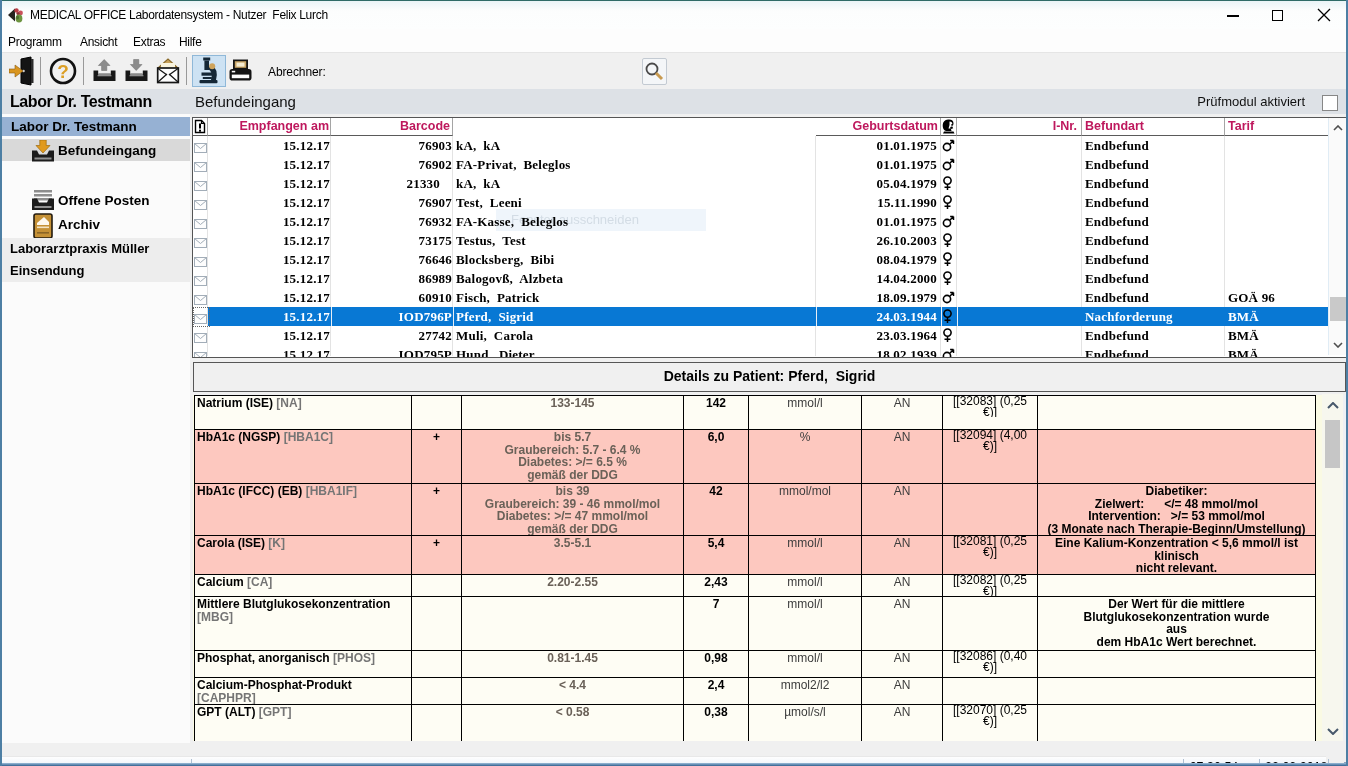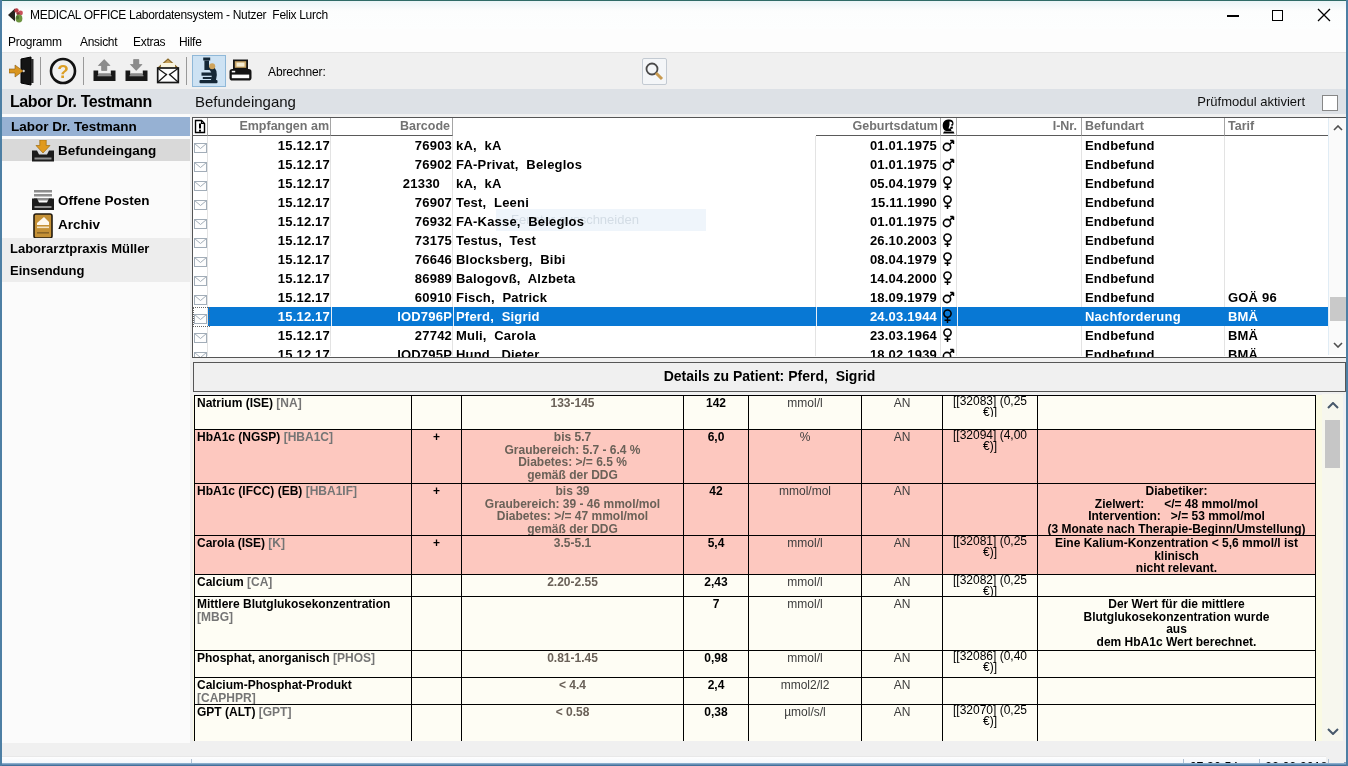--- a/index.html
+++ b/index.html
@@ -24,23 +24,23 @@
 
 #sidebar{left:2px;top:114px;width:188px;height:629px;background:#fbfbfb;}
 #treeroot{left:0;top:3px;width:188px;height:19px;background:#96b1d3;}
 #treeroot span{position:absolute;left:9px;top:2px;font-size:13.5px;font-weight:bold;}
 .trow{position:absolute;left:0;width:188px;height:24px;}
 .trow .lbl{position:absolute;left:56px;top:4px;font-size:13.5px;font-weight:bold;color:#000;}
 .grow{position:absolute;left:0;width:188px;height:22px;background:#ededed;}
 .grow .lbl{position:absolute;left:8px;top:3px;font-size:13px;font-weight:bold;color:#000;}
 
 #list{left:192px;top:117px;width:1154px;height:239px;background:#fff;border:1px solid #555;overflow:hidden;}
-.hcell{position:absolute;top:0;height:17px;background:#fff;border-right:1px solid #a5a5a5;border-bottom:1px solid #5a5a5a;font-size:12.5px;font-weight:bold;color:#737373;}
+.hcell{position:absolute;top:0;height:17px;background:#fff;border-right:1px solid #a5a5a5;border-bottom:1px solid #5a5a5a;font-size:12.5px;font-weight:bold;color:#be185d;}
 .hcell div{position:absolute;top:1px;}
-.lrow{position:absolute;left:0;width:1135px;height:19px;}
+.lrow{position:absolute;left:0;width:1135px;height:19px;font-family:Liberation Serif, serif;}
 .lc{position:absolute;top:2px;font-size:13px;font-weight:bold;color:#000;white-space:nowrap;}
 .sel .bluebar{position:absolute;left:15px;top:0;width:1120px;height:19px;background:#0878d4;}
 .sel .lc{color:#fff;}
 .gwrap{position:absolute;left:749px;top:2px;width:14px;height:15px;}
 
 .erow{position:absolute;left:1px;width:13px;height:10px;}
 .lc{letter-spacing:0.2px;}
 .colline{position:absolute;top:18px;width:1px;height:220px;background:#e3e3e3;}
 
 #lsb{left:1328px;top:118px;width:18px;height:237px;background:#fafafa;border-left:1px solid #e0ecf5;}

